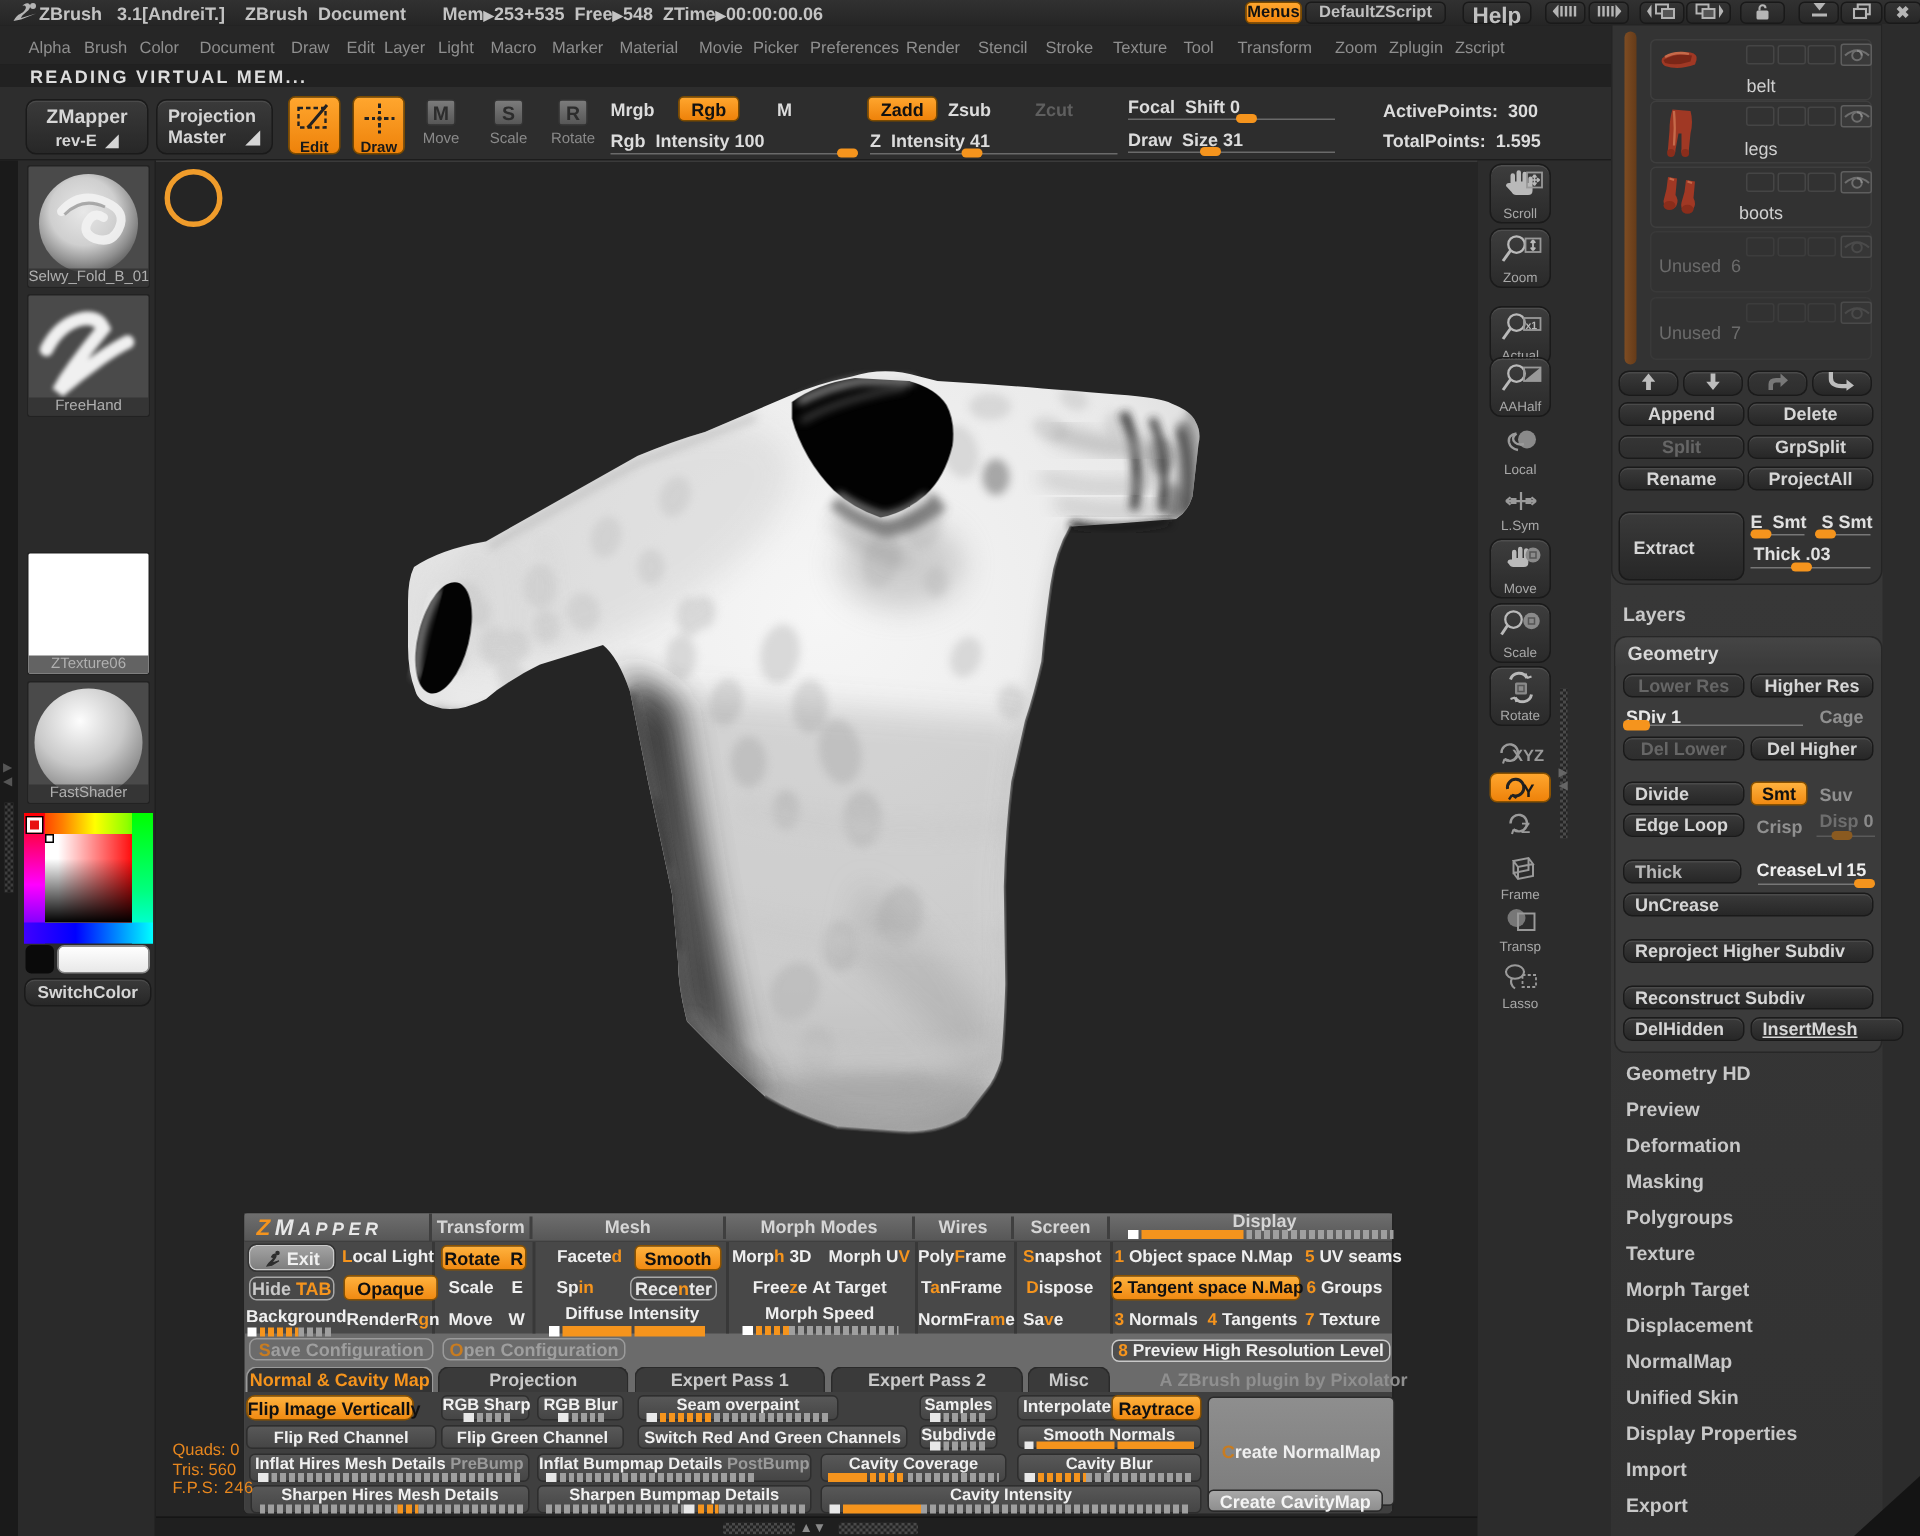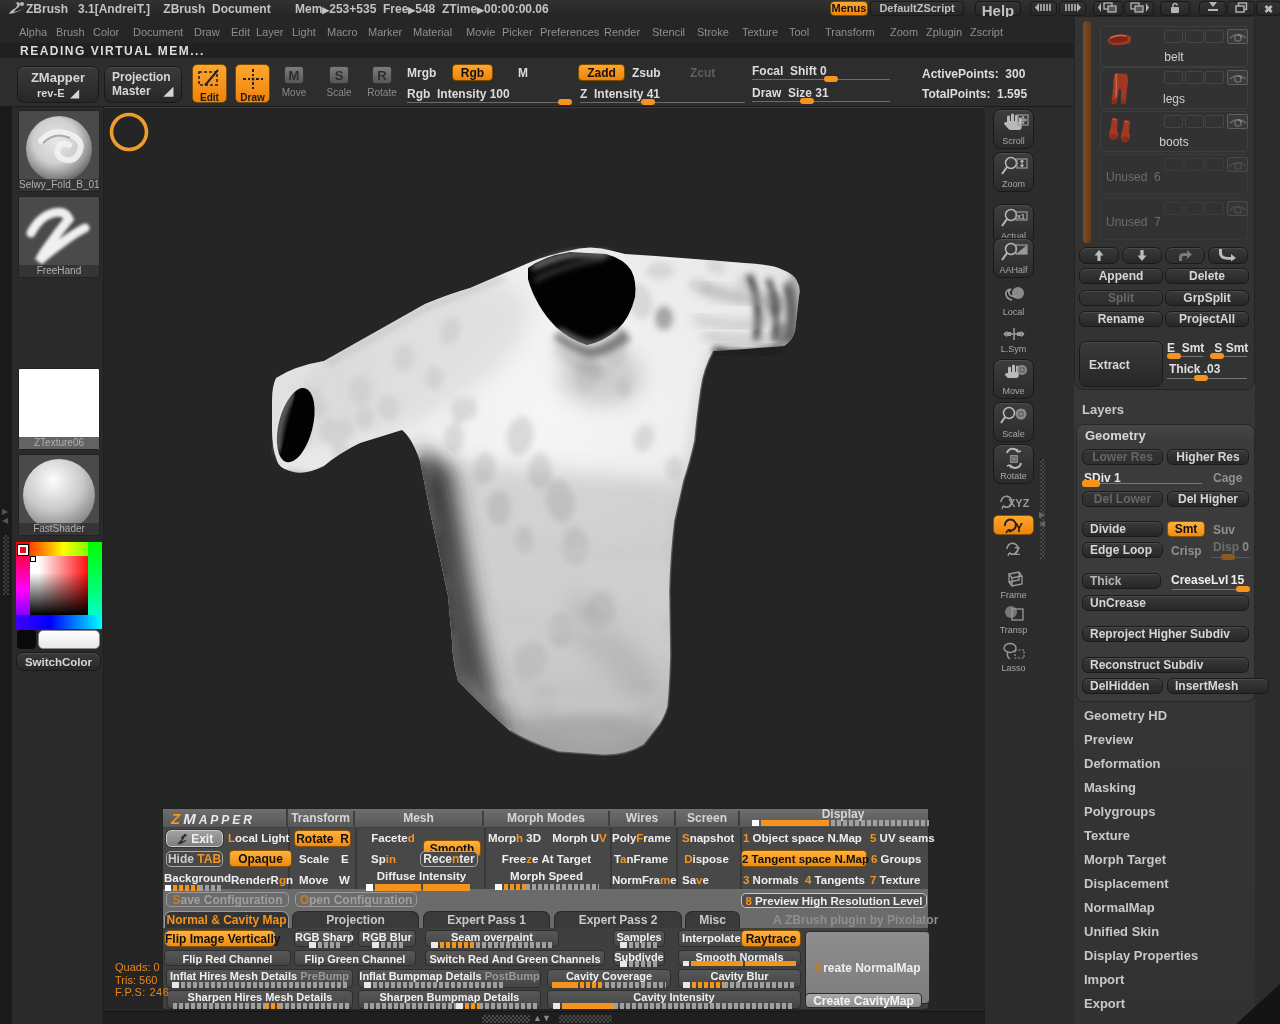--- a/index.html
+++ b/index.html
@@ -631,21 +631,21 @@
     <div class="abs" style="left:134px;top:132px;width:39px;height:1px;background:#5a5a5a;"></div>
     <div class="abs" style="left:144px;top:129px;width:14px;height:6px;background:#8a5a20;border-radius:3px;"></div>
     <div class="dbtn rb" style="left:5px;top:148px;width:79px;text-align:left;padding-left:7px;color:#b8b8b8;">Thick</div>
     <span class="abs b" style="left:94px;top:148px;font-size:12px;color:#efefef;">CreaseLvl 15</span>
     <div class="abs" style="left:95px;top:164px;width:78px;height:1px;background:#777;"></div>
     <div class="abs" style="left:159px;top:161px;width:14px;height:6px;background:#f5941d;border-radius:3px;"></div>
     <div class="dbtn rb" style="left:5px;top:170px;width:167px;text-align:left;padding-left:7px;">UnCrease</div>
     <div class="dbtn rb" style="left:5px;top:201px;width:167px;text-align:left;padding-left:7px;">Reproject&nbsp;Higher&nbsp;Subdiv</div>
     <div class="dbtn rb" style="left:5px;top:232px;width:167px;text-align:left;padding-left:7px;">Reconstruct&nbsp;Subdiv</div>
     <div class="dbtn rb" style="left:5px;top:253px;width:81px;text-align:left;padding-left:7px;">DelHidden</div>
-    <div class="dbtn rb" style="left:90px;top:253px;width:102px;text-align:left;padding-left:7px;">InsertMesh</div>
+    <div class="dbtn rb" style="left:90px;top:253px;width:102px;text-align:left;padding-left:7px;text-decoration:underline;">InsertMesh</div>
   </div>
 
   <span class="rsec" style="top:692px;">Geometry&nbsp;HD</span>
   <span class="rsec" style="top:716px;">Preview</span>
   <span class="rsec" style="top:740px;">Deformation</span>
   <span class="rsec" style="top:764px;">Masking</span>
   <span class="rsec" style="top:788px;">Polygroups</span>
   <span class="rsec" style="top:812px;">Texture</span>
   <span class="rsec" style="top:836px;">Morph&nbsp;Target</span>
   <span class="rsec" style="top:860px;">Displacement</span>
@@ -684,21 +684,21 @@
     <div class="zdiv" style="left:513px;"></div>
         <div class="zdiv" style="left:577px;"></div>
 
     <div class="abs" style="left:3px;top:2px;width:57px;height:17px;background:linear-gradient(#a2a2a2,#7e7e7e);border:1px solid #c9c9c9;outline:1px solid #333;border-radius:5px;text-align:center;color:#f0f0f0;font-weight:bold;font-size:12px;line-height:16px;"><svg width="12" height="12" viewBox="0 0 12 12" style="vertical-align:-2px;">
             <path d="M2 11 C3.5 8 5.5 8 6.5 5.5 L5 5 C6 2.5 8.5 2.5 8 4.5 C7.6 6.3 6 6.5 5.5 9 L10 7.5 L5.2 10.5 Z" fill="#2e2e2e" stroke="#2e2e2e" stroke-width="0.8"></path>
             <circle cx="9" cy="2.3" r="1.5" fill="#2e2e2e"></circle>
           </svg>&nbsp;Exit</div>
     <span class="zlab" style="left:65px;top:4px;"><i class="or" style="font-style:normal">L</i>ocal&nbsp;Light</span>
     <div class="zbtn" style="left:131px;top:2px;width:57px;height:17px;line-height:16px;">Rotate&nbsp;&nbsp;R</div>
     <span class="zlab" style="left:200px;top:4px;width:60px;text-align:center;">Facete<i class="or" style="font-style:normal">d</i></span>
-    <div class="zbtn" style="left:260px;top:12px;width:58px;height:17px;line-height:16px;">Smooth</div>
+    <div class="zbtn" style="left:260px;top:2px;width:58px;height:17px;line-height:16px;">Smooth</div>
     <span class="zlab" style="left:324px;top:4px;width:55px;text-align:center;">Morp<i class="or" style="font-style:normal">h</i>&nbsp;3D</span>
     <span class="zlab" style="left:388px;top:4px;width:57px;text-align:center;">Morph&nbsp;U<i class="or" style="font-style:normal">V</i></span>
     <span class="zlab" style="left:449px;top:4px;width:58px;text-align:center;">Poly<i class="or" style="font-style:normal">F</i>rame</span>
     <span class="zlab" style="left:519px;top:4px;width:49px;text-align:center;"><i class="or" style="font-style:normal">S</i>napshot</span>
     <span class="zlab" style="left:580px;top:4px;"><i class="or" style="font-style:normal">1</i>&nbsp;Object&nbsp;space&nbsp;N.Map</span>
     <span class="zlab" style="left:707px;top:4px;"><i class="or" style="font-style:normal">5</i>&nbsp;UV&nbsp;seams</span>
 
     <div class="abs" style="left:3px;top:23px;width:57px;height:16px;background:#484848;border:1px solid #a8a8a8;border-radius:5px;text-align:center;font-weight:bold;font-size:12px;line-height:15px;color:#c9c9c9;">Hide&nbsp;<span class="or">TAB</span></div>
     <div class="zbtn" style="left:66px;top:22px;width:63px;height:17px;line-height:16px;">Opaque</div>
     <span class="zlab" style="left:136px;top:25px;">Scale</span>

